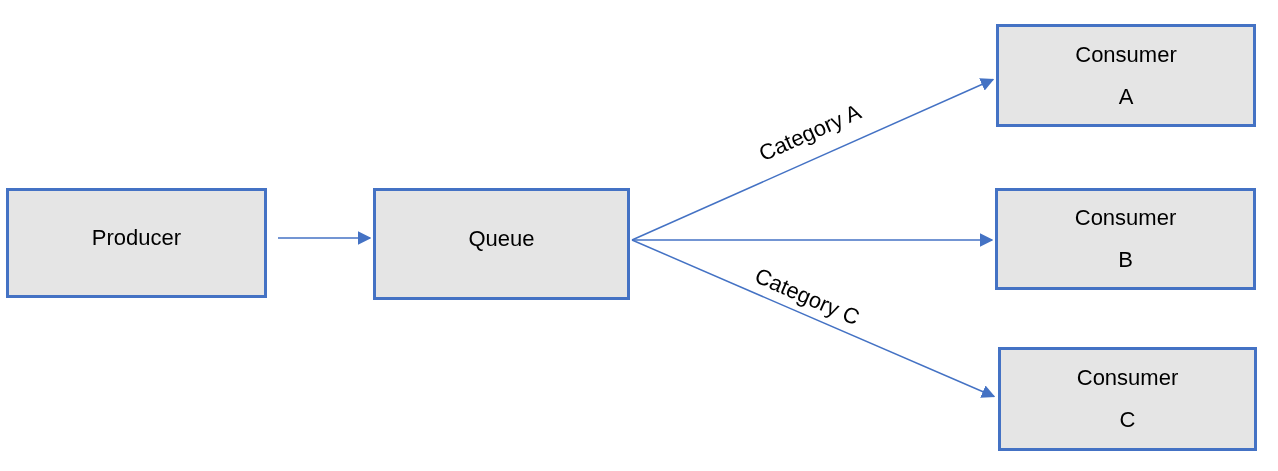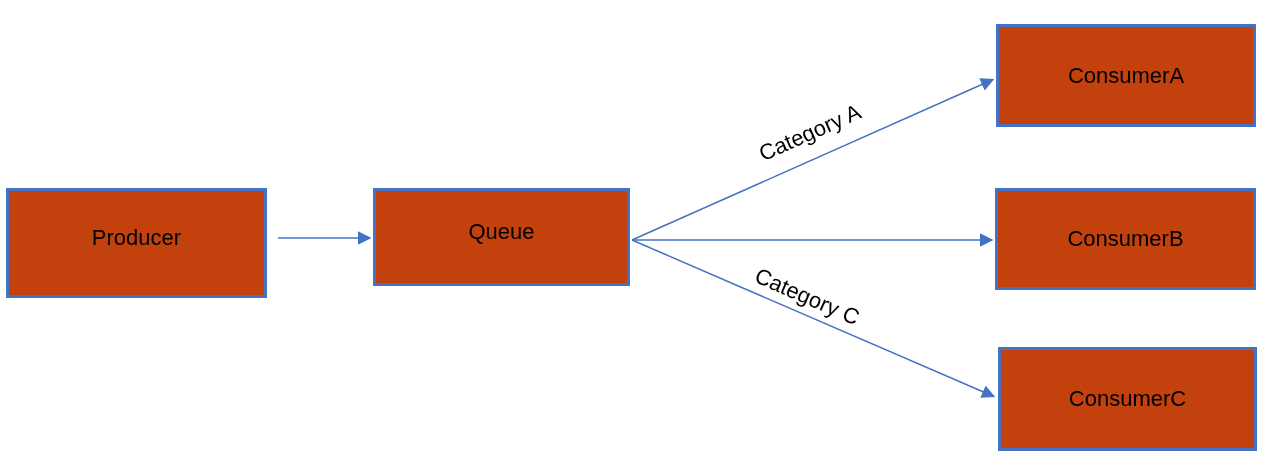--- a/index.html
+++ b/index.html
@@ -12,33 +12,33 @@
     width: 1278px;
     height: 471px;
     background: #ffffff;
     font-family: "Liberation Sans", sans-serif;
     overflow: hidden;
   }
   .node {
     position: absolute;
     box-sizing: border-box;
     border: 3px solid #4472C4;
-    background: #c2410c;
+    background: #e5e5e5;
     display: flex;
-    flex-direction: row;
+    flex-direction: column;
     align-items: center;
     justify-content: center;
     color: #000000;
     font-size: 22px;
     line-height: 42px;
     text-align: center;
   }
   .node.single { padding-bottom: 10px; }
   .node-producer  { left: 6px;  top: 188px; width: 261px; height: 110px; }
-  .node-queue     { left: 373px; top: 188px; width: 257px; height: 98px; }
+  .node-queue     { left: 373px; top: 188px; width: 257px; height: 112px; }
   .node-consumer-a{ left: 996px; top: 24px;  width: 260px; height: 103px; }
   .node-consumer-b{ left: 995px; top: 188px; width: 261px; height: 102px; }
   .node-consumer-c{ left: 998px; top: 347px; width: 259px; height: 104px; }
   .edge-label {
     position: absolute;
     color: #000000;
     font-size: 22px;
     white-space: nowrap;
     transform-origin: center center;
   }

